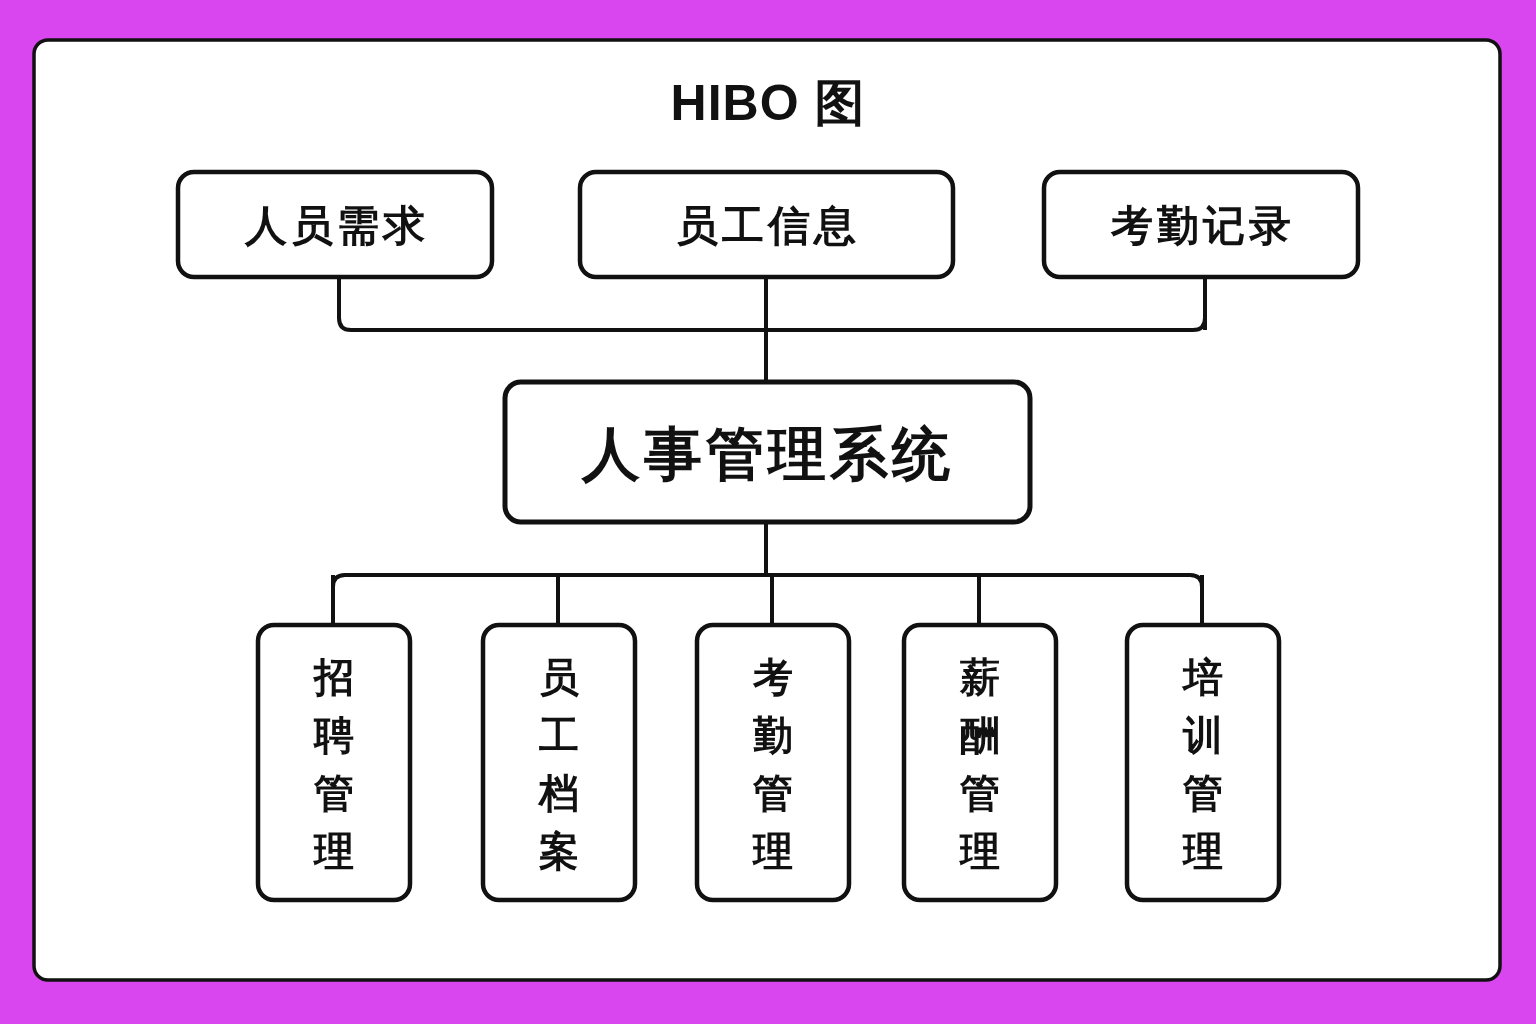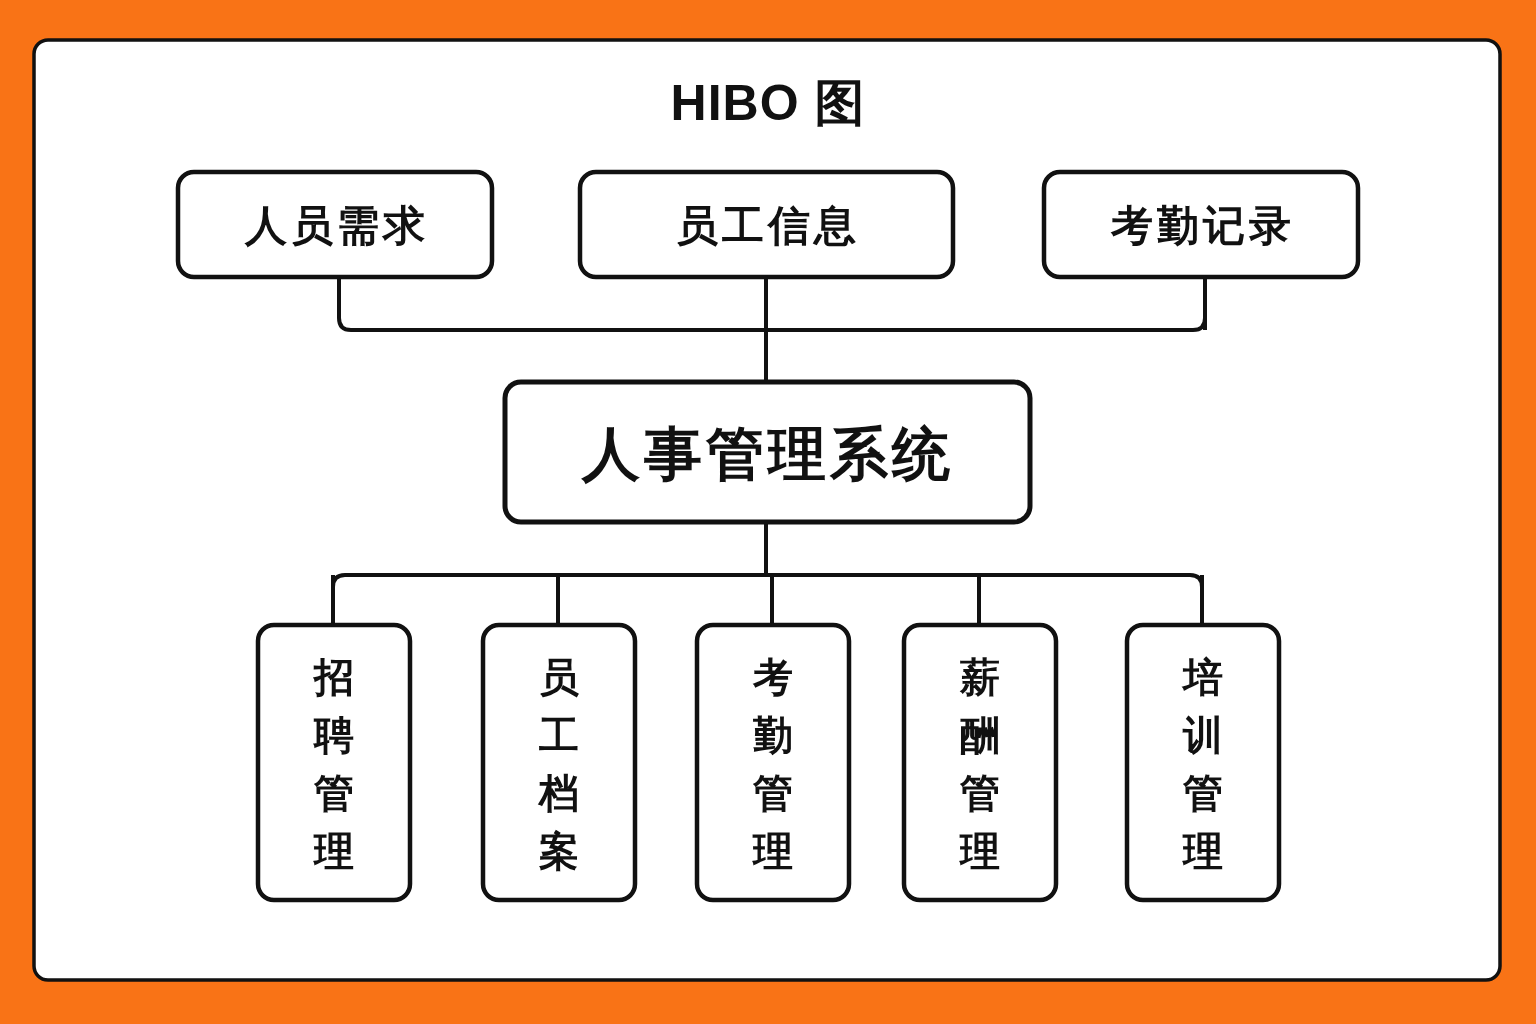--- a/index.html
+++ b/index.html
@@ -4,21 +4,21 @@
 <style>
   html, body {
     margin: 0;
     padding: 0;
     background: #ffffff;
   }
   #canvas {
     position: relative;
     width: 1536px;
     height: 1024px;
-    background: #f97316;
+    background: #d946ef;
     font-family: "Liberation Sans", "DejaVu Sans", sans-serif;
     overflow: hidden;
   }
   svg#diagram {
     position: absolute;
     left: 0;
     top: 0;
     width: 1536px;
     height: 1024px;
   }

